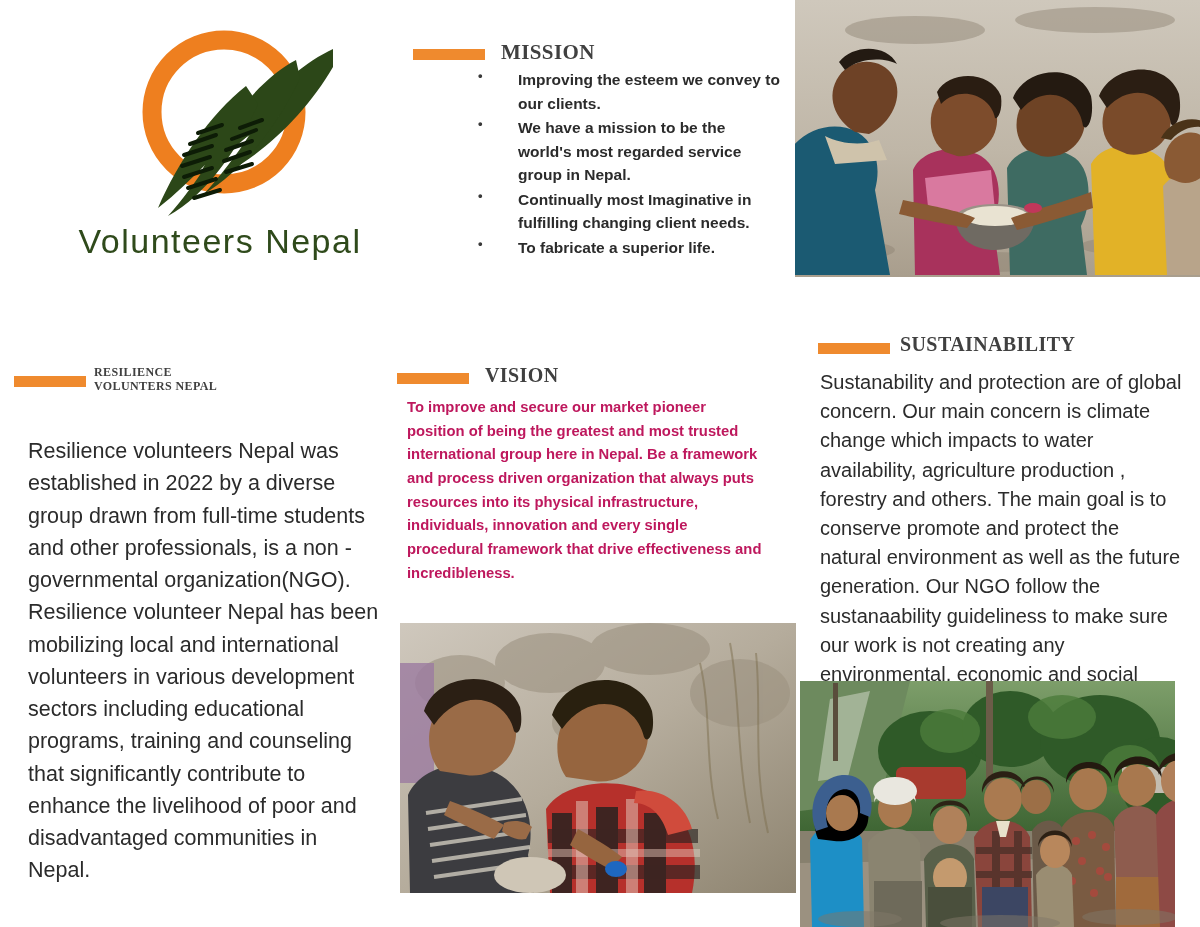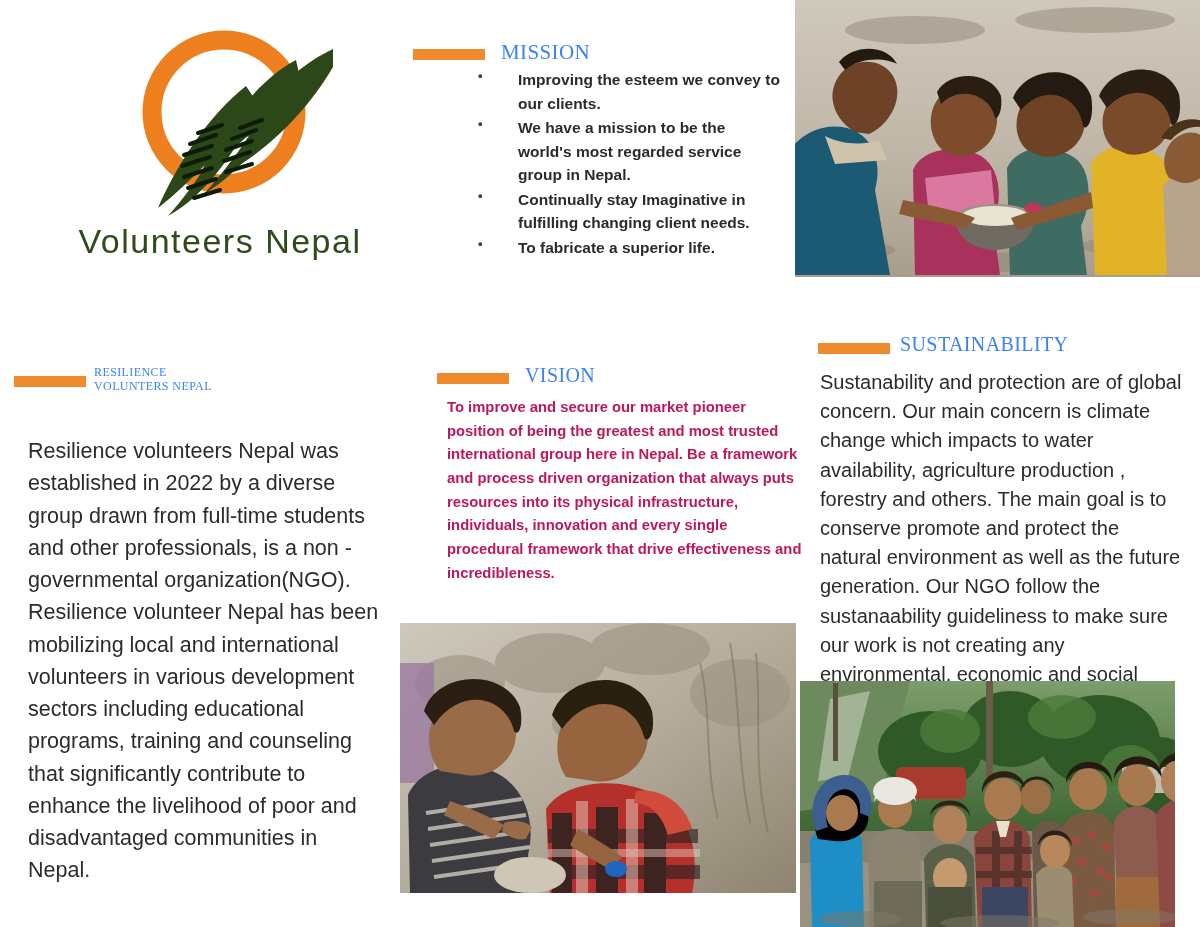--- a/index.html
+++ b/index.html
@@ -31,22 +31,22 @@
   }
 
   
   .rule{
     display:block;
     height:11px;
     background:#ef8a2e;
   }
   .sec-head{
     font-family:"Liberation Serif","DejaVu Serif",serif;
-    font-weight:normal;
-    color:#3b82f6;
+    font-weight:bold;
+    color:#404040;
     letter-spacing:0.4px;
     line-height:1.18;
   }
 
   
   #mission-block{left:413px;top:44px;width:375px;}
   #mission-rule{width:72px;margin-top:5px;}
   #mission-head{
     position:absolute;left:88px;top:-4px;
     font-size:21px;
@@ -79,21 +79,21 @@
     white-space:pre-line;
   }
   #resilience-body{
     position:absolute;left:14px;top:65px;width:352px;
     font-size:21.5px;
     line-height:1.50;
     color:#2b2b2b;
   }
 
   
-  #vision-block{left:437px;top:368px;width:375px;}
+  #vision-block{left:397px;top:368px;width:375px;}
   #vision-rule{width:72px;margin-top:5px;}
   #vision-head{
     position:absolute;left:88px;top:-4px;
     font-size:20px;
   }
   #vision-body{
     position:absolute;left:10px;top:28px;width:358px;
     font-size:14.8px;
     line-height:1.60;
     font-weight:bold;
@@ -151,21 +151,21 @@
     </div>
     <div id="logo-wordmark">Volunteers Nepal</div>
   </div>
 
   <div class="abs" id="mission-block">
     <span class="rule" id="mission-rule"></span>
     <div class="sec-head" id="mission-head">MISSION</div>
     <ul id="mission-list">
       <li>Improving the esteem we convey to our clients.</li>
       <li>We have a mission to be the world's most regarded service group in Nepal.</li>
-      <li>Continually stay Imaginative in fulfilling changing client needs.</li>
+      <li>Continually most Imaginative in fulfilling changing client needs.</li>
       <li>To fabricate a superior life.</li>
     </ul>
   </div>
 
   <div class="abs" id="resilience-block">
     <span class="rule" id="resilience-rule"></span>
     <div class="sec-head" id="resilience-head">RESILIENCE
 VOLUNTERS NEPAL</div>
     <div id="resilience-body">Resilience volunteers Nepal was established in 2022 by a diverse group drawn from full-time students and other professionals, is a non -governmental organization(NGO).  Resilience volunteer Nepal has been mobilizing local and international volunteers in various development sectors including educational programs, training and counseling that significantly contribute to enhance the livelihood of poor and disadvantaged communities in Nepal.</div>
   </div>

